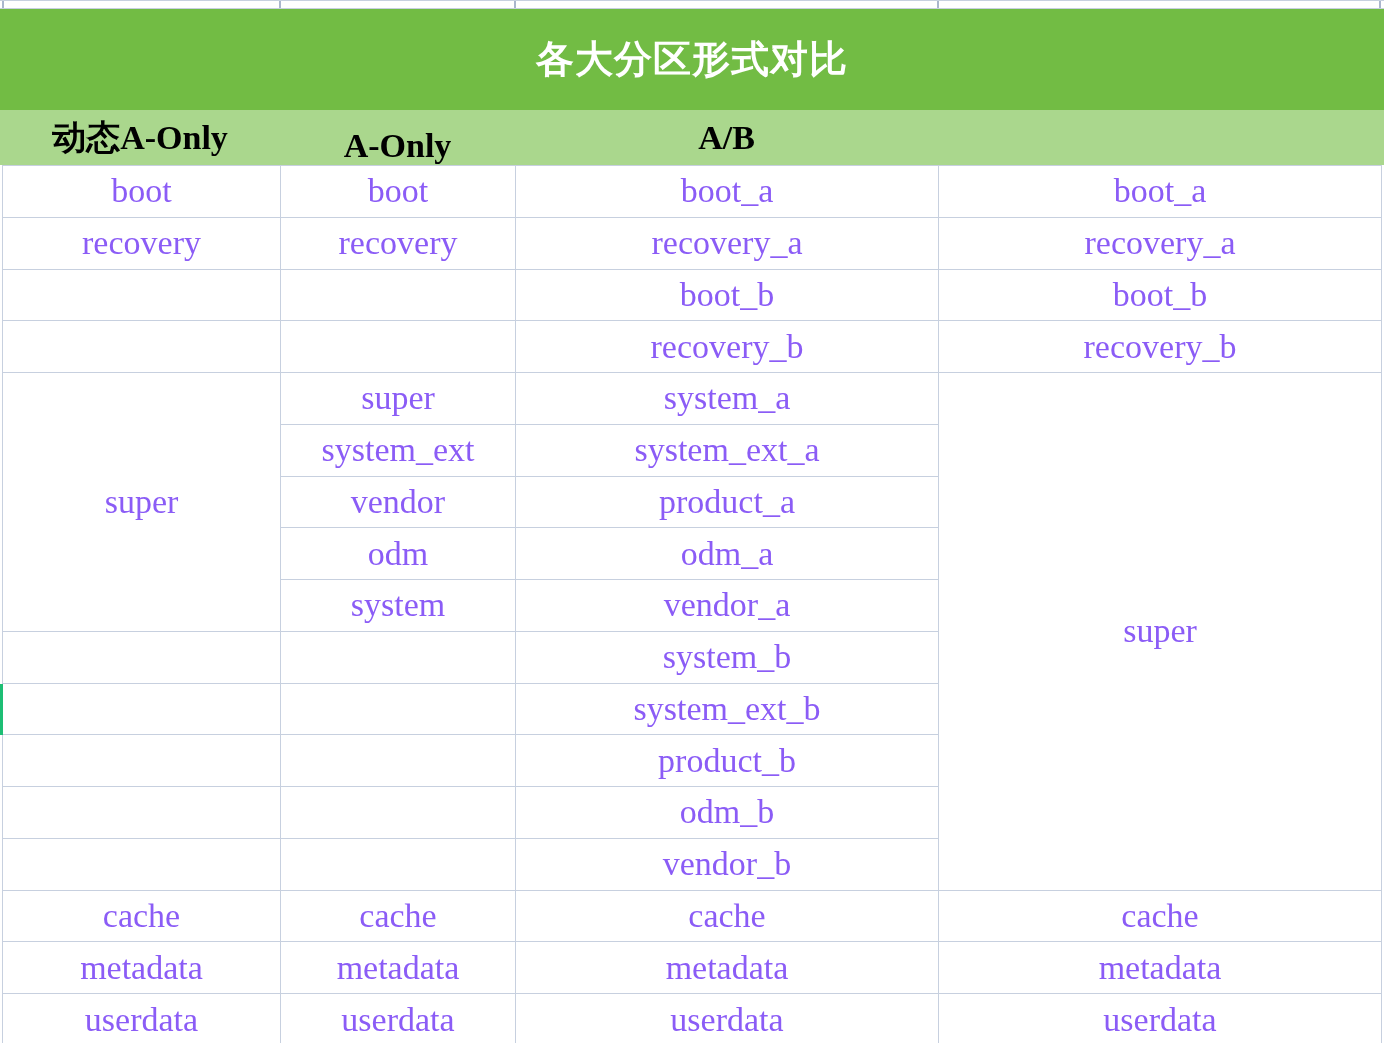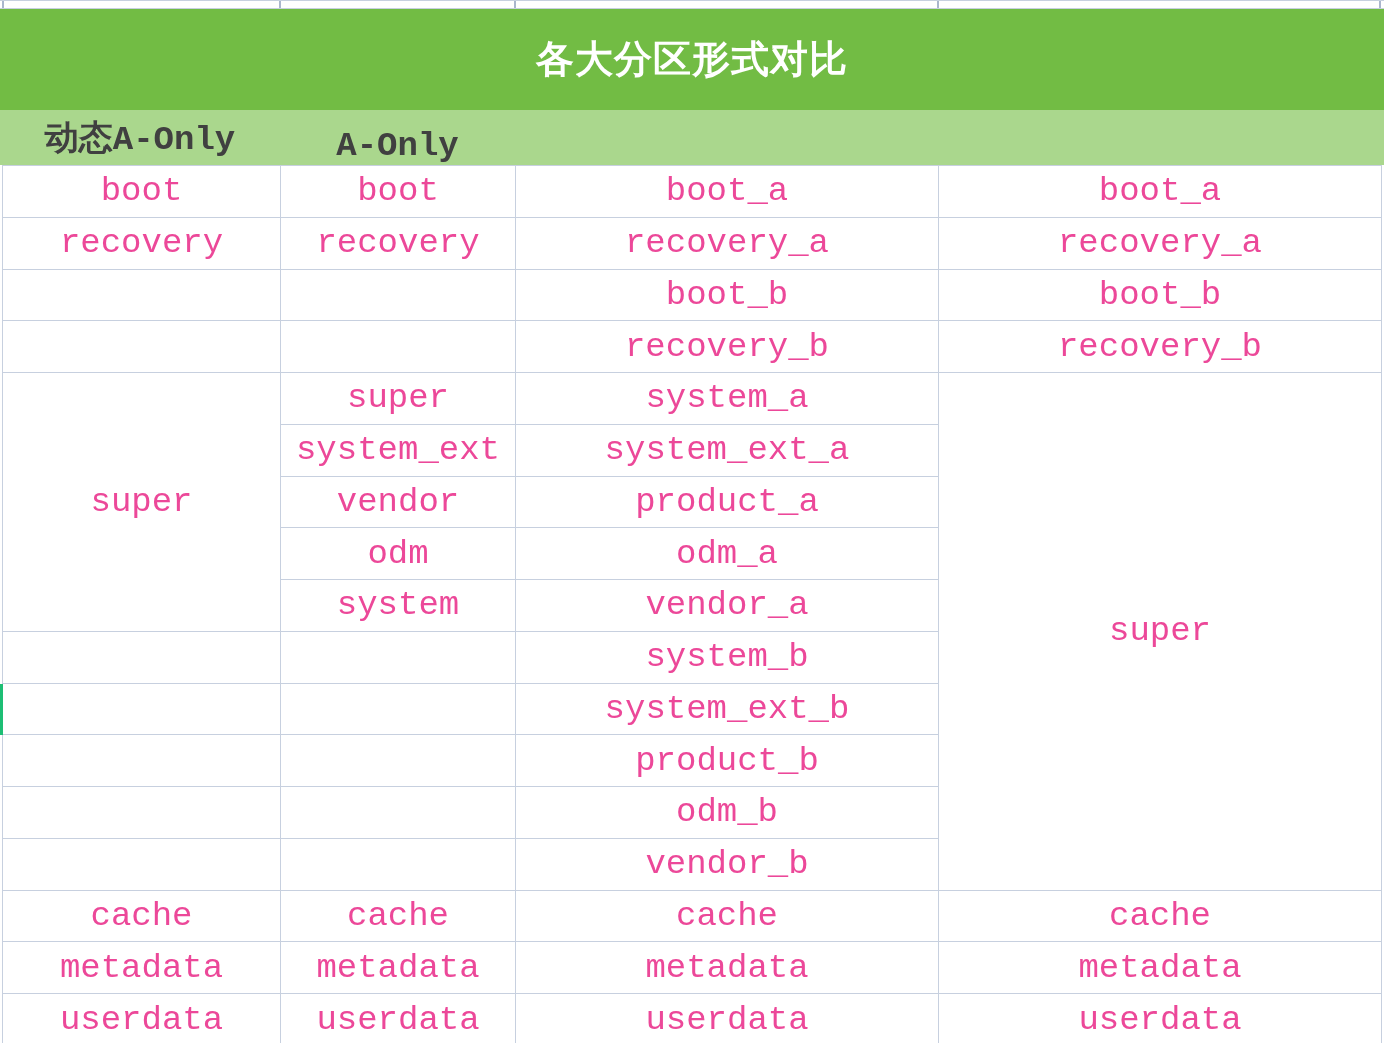--- a/index.html
+++ b/index.html
@@ -1,18 +1,18 @@
 <!DOCTYPE html>
 <html><head>
 <meta charset="utf-8">
 <style>
   html,body { margin:0; padding:0; background:#ffffff; }
   .canvas {
     position:relative; width:1384px; height:1043px; background:#ffffff;
-    font-family:Liberation Mono, monospace; overflow:hidden;
+    font-family:Liberation Serif, serif; overflow:hidden;
   }
   
   .top-strip {
     position:absolute; top:0; left:0; width:1384px; height:9px; background:#ffffff;
     border-top:1px solid #c7d0df; border-bottom:1px solid #c7d0df; box-sizing:border-box;
   }
   .tick { position:absolute; top:0; bottom:0; width:2px; background:#aab6cd; }
   .tick.t0 { left:2px; }  .tick.t1 { left:279px; } .tick.t2 { left:514px; }
   .tick.t3 { left:937px; } .tick.t4 { left:1379px; }
 
@@ -33,21 +33,21 @@
   .hcell:nth-child(2){ width:235px;margin-top:16px; }
   .hcell:nth-child(3){ width:423px; }
   .hcell:nth-child(4){ width:446px; }
 
   table.body {
     position:absolute; top:165px; left:2px; width:1379px; height:881px;
     border-collapse:collapse; table-layout:fixed;
   }
   table.body td {
     border:1px solid #c7d0df; text-align:center; vertical-align:middle;
-    font-size:34px; color:#ec4899; padding:0; overflow:hidden; white-space:nowrap;
+    font-size:34px; color:#8b5cf6; padding:0; overflow:hidden; white-space:nowrap;
   }
 
   .marker { position:absolute; left:0; top:684px; width:3px; height:51px; }
 </style>
 </head>
 <body>
 
 <div class="canvas">
 
   <div class="top-strip">
@@ -55,23 +55,24 @@
     <i class="tick t1"></i>
     <i class="tick t2"></i>
     <i class="tick t3"></i>
     <i class="tick t4"></i>
   </div>
 
   <div class="title-bar" title="各大分区形式对比" style="background: rgb(114, 188, 68); color: rgb(255, 255, 255);">
     <span>各大分区形式对比</span>
   </div>
 
-  <div class="header-row" style="background: rgb(170, 215, 141); color: #404040;">
+  <div class="header-row" style="background: rgb(170, 215, 141); color: #000000;">
     <div class="hcell">动态A-Only</div>
     <div class="hcell">A-Only</div>
+    <div class="hcell">A/B</div>
   </div>
 
   <table class="body">
     <colgroup>
       <col style="width:278px">
         <col style="width:235px">
         <col style="width:423px">
         <col style="width:443px">
     </colgroup>
     <tbody>

